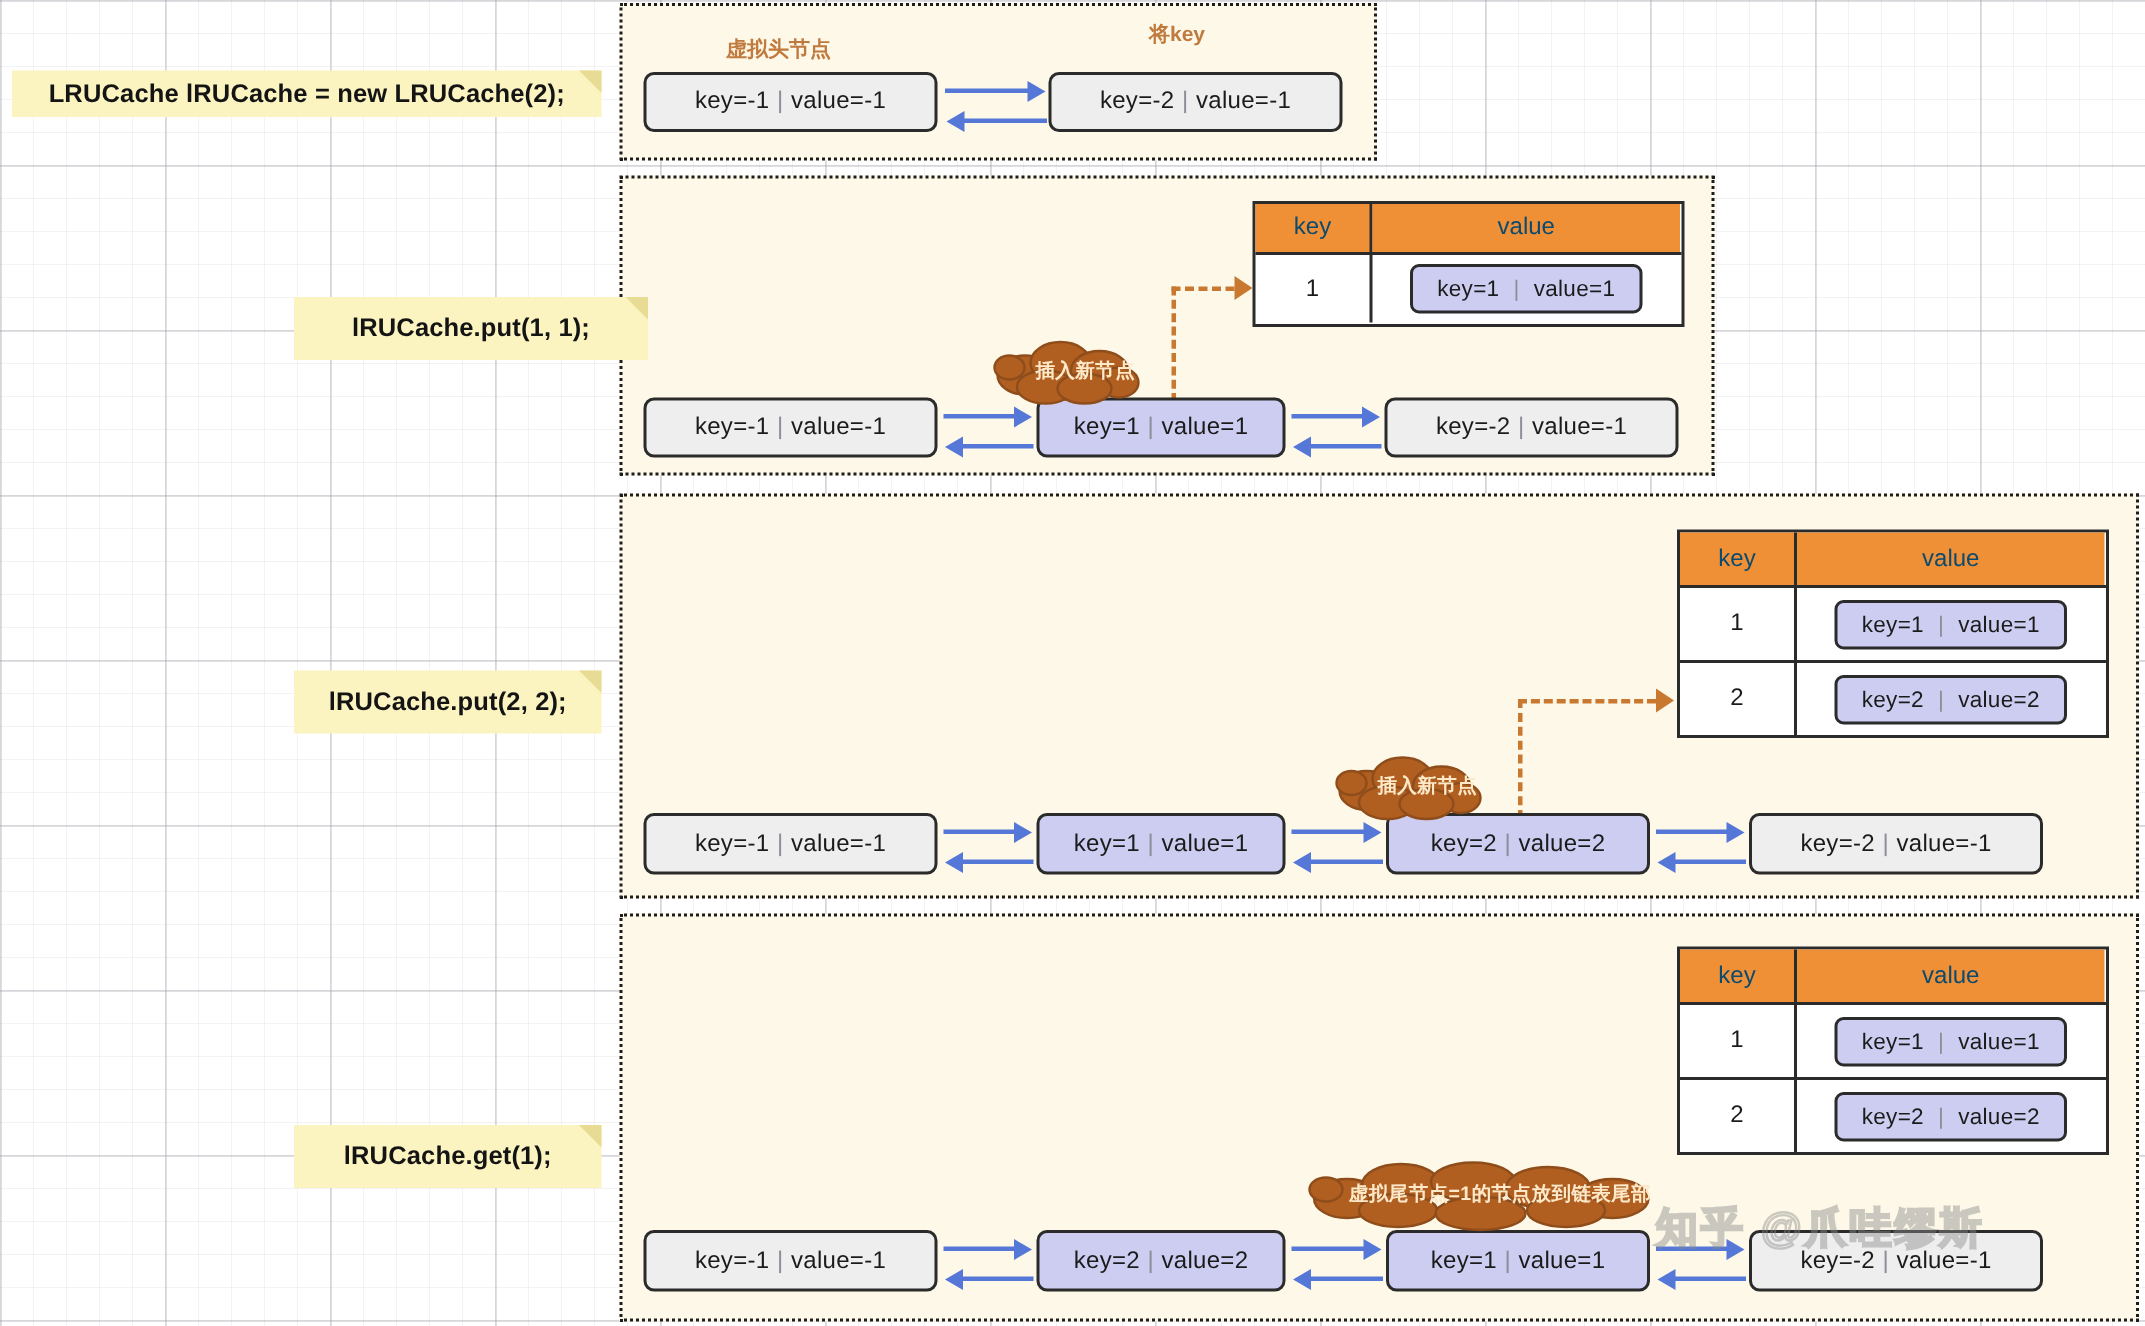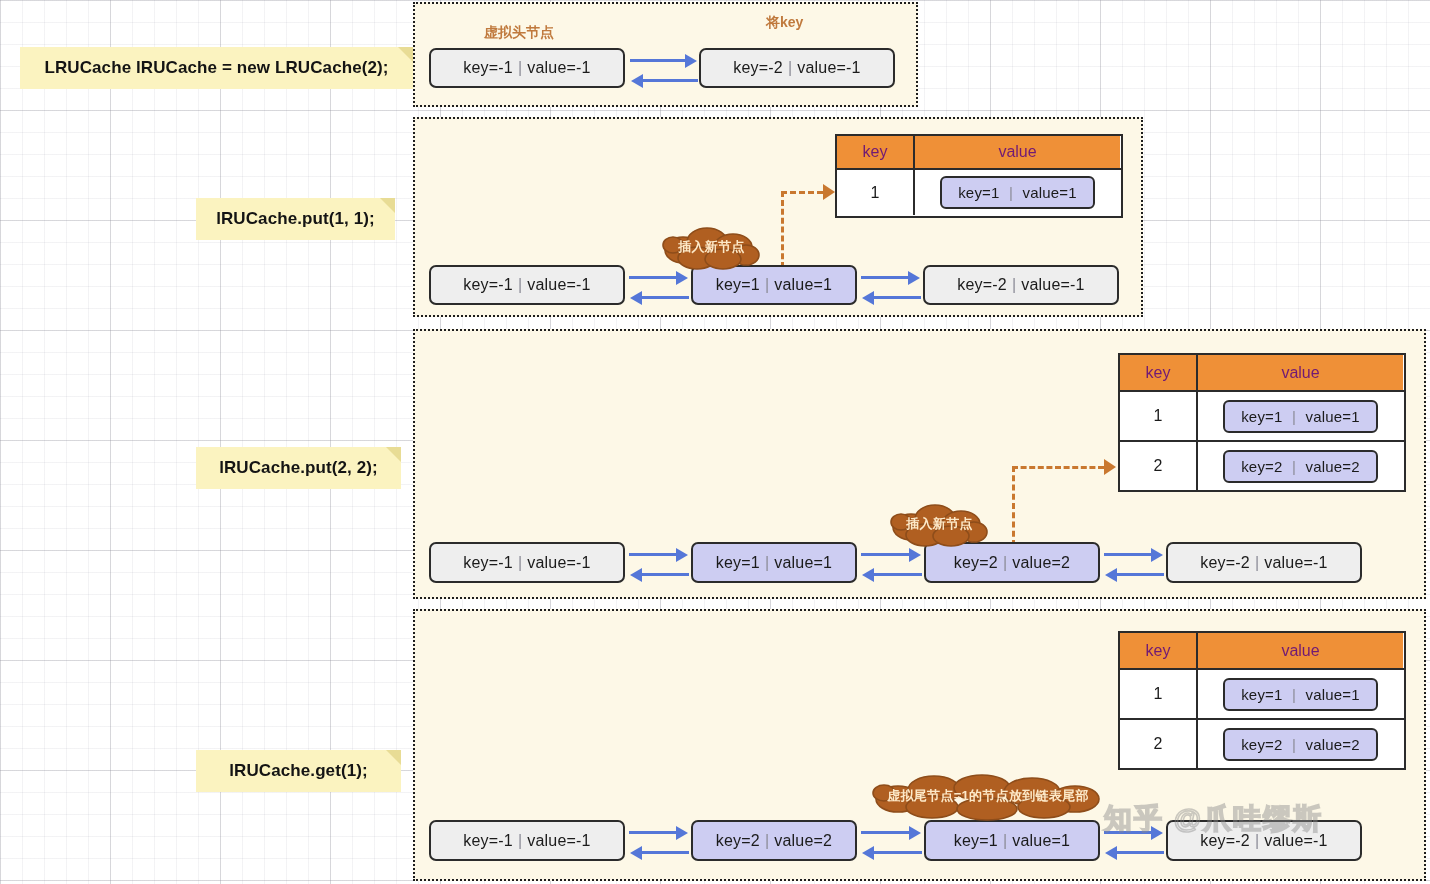--- a/index.html
+++ b/index.html
@@ -78,21 +78,21 @@
     background:#ffffff;
   }
   .maprow{display:flex;box-sizing:border-box;}
   .maprow + .maprow{border-top:2.5px solid #2b2b2b;}
   .mapcell{
     box-sizing:border-box;
     display:flex;align-items:center;justify-content:center;
     font-size:16px;color:#1b1b1b;
   }
   .mapcell.keycol{border-right:2.5px solid #2b2b2b;}
-  .maprow.head .mapcell{background:#ef9037;color:#701a75;font-size:16px;}
+  .maprow.head .mapcell{background:#ef9037;color:#0c4a6e;font-size:16px;}
   .mapchip{
     border:2px solid #2b2b2b;border-radius:6px;background:#cdcdf2;
     padding:6px 16px;font-size:15px;white-space:nowrap;
     letter-spacing:.2px;
   }
   .mapchip .sep{color:#8d8d98;margin:0 5px;}
 
   
   .dashv{
     position:absolute;width:0;
@@ -113,21 +113,21 @@
   .caption{
     position:absolute;
     color:#c07a3e;font-size:14px;font-weight:700;
     white-space:nowrap;
   }
 
   
   .cloud{position:absolute;}
   .cloud svg{display:block;overflow:visible;}
   .cloud .cloudtext{
-    position:absolute;left:0;top:0;width:100%;height:100%;
+    position:absolute;left:12px;top:0;width:100%;height:100%;
     display:flex;align-items:center;justify-content:center;
     color:#fde9c8;font-size:13px;font-weight:700;
     white-space:nowrap;letter-spacing:.3px;
     pointer-events:none;
   }
 
   
   .watermark{
     position:absolute;
     font-size:28px;font-weight:700;
@@ -136,21 +136,21 @@
     white-space:nowrap;
     letter-spacing:2px;
     pointer-events:none;
   }
 </style>
 </head>
 <body>
 
 <div class="panel" style="left:413px;top:2px;width:505px;height:105px;"></div>
 
-<div class="note" style="left:20px;top:47px;width:393px;height:42px;">
+<div class="note" style="left:8px;top:47px;width:393px;height:31px;">
   <span class="fold"></span>
   <span>LRUCache lRUCache = new LRUCache(2);</span>
 </div>
 
 <div class="caption" style="left:484px;top:24px;">虚拟头节点</div>
 <div class="caption" style="left:766px;top:14px;">将key</div>
 
 <div class="node sentinel" style="left:429px;top:48px;width:196px;height:40px;">
   <span>key=-1</span>
   <span class="sep">|</span>
@@ -166,21 +166,21 @@
   <div class="arrow right" style="left:630px;top:59px;width:56px;">
       <span class="head"></span>
     </div>
   <div class="arrow left" style="left:642px;top:79px;width:56px;">
       <span class="head"></span>
     </div>
 </div>
 
 <div class="panel" style="left:413px;top:117px;width:730px;height:200px;"></div>
 
-<div class="note" style="left:196px;top:198px;width:199px;height:42px;">
+<div class="note" style="left:196px;top:198px;width:236px;height:42px;">
   <span class="fold"></span>
   <span>lRUCache.put(1, 1);</span>
 </div>
 
 <div class="maptable" style="left:835px;top:134px;width:288px;height:84px;">
   <div class="maprow head" style="height:32px;">
     <div class="mapcell keycol" style="width:78px;">key</div>
     <div class="mapcell" style="width:205px;">value</div>
   </div>
   <div class="maprow" style="height:47px;">

